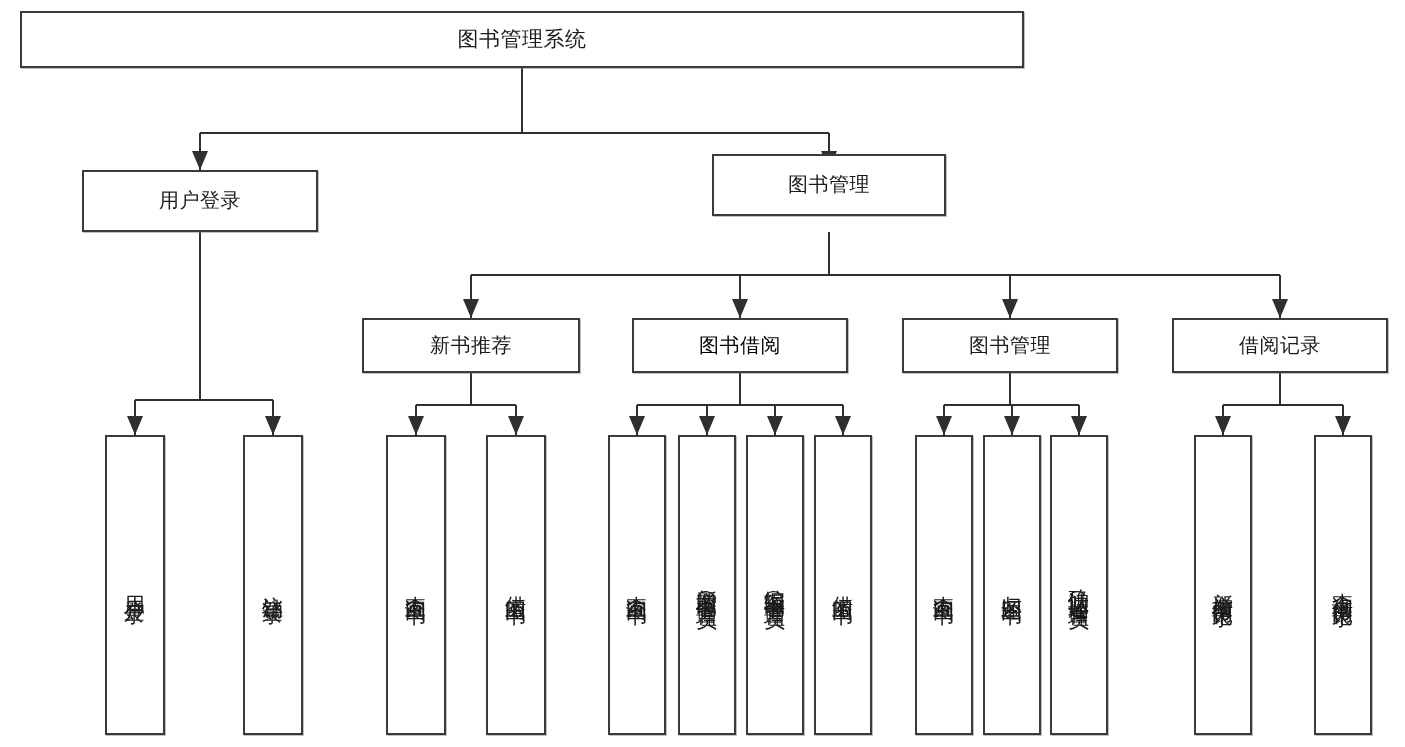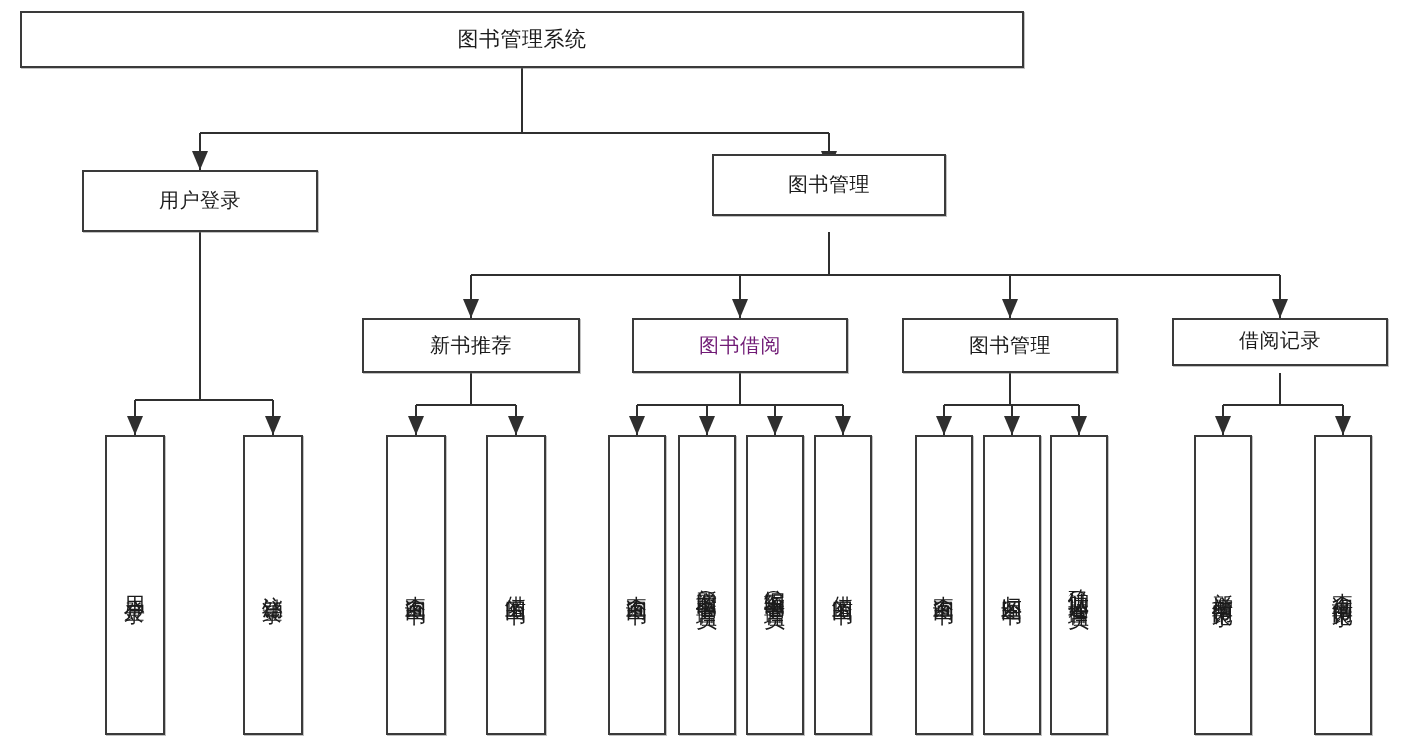--- a/index.html
+++ b/index.html
@@ -116,26 +116,26 @@
       <div class="node horizontal" style="left: 82px; top: 170px; width: 236px; height: 62px; border-color: rgb(58, 58, 58); background: rgb(255, 255, 255);">
         <span class="label" style="color: rgb(27, 27, 27);">用户登录</span>
       </div>
       <div class="node horizontal" style="left: 712px; top: 154px; width: 234px; height: 62px; border-color: rgb(58, 58, 58); background: rgb(255, 255, 255);">
         <span class="label" style="color: rgb(27, 27, 27);">图书管理</span>
       </div>
       <div class="node horizontal" style="left: 362px; top: 318px; width: 218px; height: 55px; border-color: rgb(58, 58, 58); background: rgb(255, 255, 255);">
         <span class="label" style="color: rgb(27, 27, 27);">新书推荐</span>
       </div>
       <div class="node horizontal" style="left: 632px; top: 318px; width: 216px; height: 55px; border-color: rgb(58, 58, 58); background: rgb(255, 255, 255);">
-        <span class="label" style="color: #701a75;">图书借阅</span>
+        <span class="label" style="color: #000000;">图书借阅</span>
       </div>
       <div class="node horizontal" style="left: 902px; top: 318px; width: 216px; height: 55px; border-color: rgb(58, 58, 58); background: rgb(255, 255, 255);">
         <span class="label" style="color: rgb(27, 27, 27);">图书管理</span>
       </div>
-      <div class="node horizontal" style="left: 1172px; top: 318px; width: 216px; height: 48px; border-color: rgb(58, 58, 58); background: rgb(255, 255, 255); font-family: Liberation Mono, monospace;">
+      <div class="node horizontal" style="left: 1172px; top: 318px; width: 216px; height: 55px; border-color: rgb(58, 58, 58); background: rgb(255, 255, 255);">
         <span class="label" style="color: rgb(27, 27, 27);">借阅记录</span>
       </div>
       <div class="node vertical" style="left: 105px; top: 435px; width: 60px; height: 300px; border-color: rgb(58, 58, 58); background: rgb(255, 255, 255);">
         <span class="label" style="color: rgb(27, 27, 27);">用户登录</span>
       </div>
       <div class="node vertical" style="left: 243px; top: 435px; width: 60px; height: 300px; border-color: rgb(58, 58, 58); background: rgb(255, 255, 255);">
         <span class="label" style="color: rgb(27, 27, 27);">注销登录</span>
       </div>
       <div class="node vertical" style="left: 386px; top: 435px; width: 60px; height: 300px; border-color: rgb(58, 58, 58); background: rgb(255, 255, 255);">
         <span class="label" style="color: rgb(27, 27, 27);">查询图书</span>

